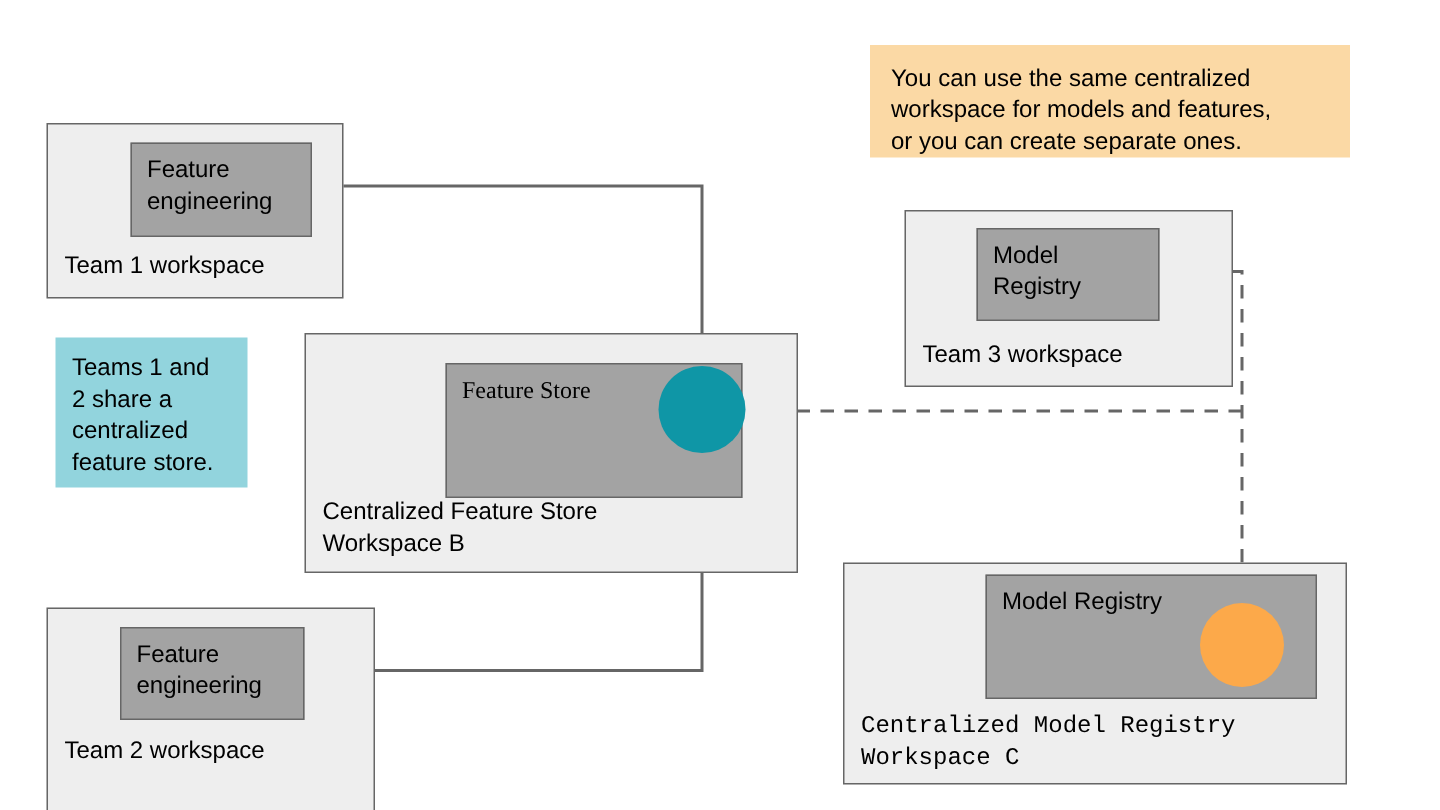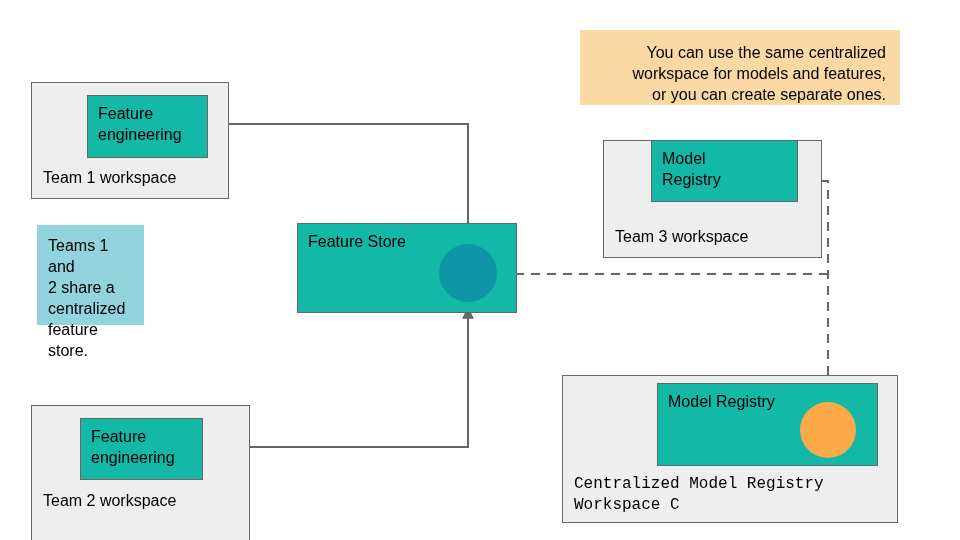--- a/index.html
+++ b/index.html
@@ -33,21 +33,21 @@
   .workspace {
     position: absolute;
     box-sizing: border-box;
     background: #eeeeee;
     border: 1px solid #666666;
     z-index: 2;
   }
   .inner-box {
     position: absolute;
     box-sizing: border-box;
-    background: #14b8a6;
+    background: #a3a3a3;
     border: 1px solid #666666;
     z-index: 3;
   }
   .inner-label {
     position: absolute;
     left: 10px;
     top: 7px;
     font-size: 16px;
     line-height: 21px;
     color: #000000;
@@ -70,21 +70,20 @@
     white-space: pre-line;
     z-index: 4;
   }
   .note-teal {
     background: #92d4dd;
     padding: 10px 11px;
   }
   .note-orange {
     background: #fbd9a5;
     padding: 12px 14px;
-    text-align: right;
   }
   
   .circle {
     position: absolute;
     border-radius: 50%;
     z-index: 5;
   }
 </style>
 </head>
 <body>
@@ -111,46 +110,50 @@
   </svg>
 
   <div class="workspace" style="left:31px; top:82px; width:198px; height:117px;">
     <div class="ws-label" style="left:11px; top:84px;">Team 1 workspace</div>
   </div>
   <div class="inner-box" style="left:87px; top:95px; width:121px; height:63px;">
     <div class="inner-label">Feature
 engineering</div>
   </div>
 
-  <div class="note note-teal" style="left:37px; top:225px; width:107px; height:100px;">Teams 1 and
+  <div class="note note-teal" style="left:37px; top:225px; width:128px; height:100px;">Teams 1 and
 2 share a
 centralized
 feature store.</div>
 
   <div class="workspace" style="left:31px; top:405px; width:219px; height:149px;">
     <div class="ws-label" style="left:11px; top:84px;">Team 2 workspace</div>
   </div>
   <div class="inner-box" style="left:80px; top:418px; width:123px; height:62px;">
     <div class="inner-label">Feature
 engineering</div>
   </div>
 
-  <div class="inner-box" style="left:297px; top:223px; width:220px; height:90px;">
+  <div class="workspace" style="left:203px; top:222px; width:329px; height:160px;">
+    <div class="ws-label" style="left:11px; top:108px;">Centralized Feature Store
+Workspace B</div>
+  </div>
+  <div class="inner-box" style="left:297px; top:242px; width:198px; height:90px;font-family:Liberation Serif, serif;">
     <div class="inner-label">Feature Store</div>
   </div>
   <div class="circle" style="left:439px; top:244px; width:58px; height:58px; background:#0f96a6;"></div>
 
   <div class="note note-orange" style="left:580px; top:30px; width:320px; height:75px;">You can use the same centralized
 workspace for models and features,
 or you can create separate ones.</div>
 
   <div class="workspace" style="left:581px; top:140px; width:219px; height:118px;margin-left:22px;">
     <div class="ws-label" style="left:11px; top:85px;">Team 3 workspace</div>
   </div>
-  <div class="inner-box" style="left:651px; top:140px; width:147px; height:62px;text-decoration:underline;">
+  <div class="inner-box" style="left:651px; top:152px; width:122px; height:62px;text-decoration:underline;">
     <div class="inner-label">Model
 Registry</div>
   </div>
 
   <div class="workspace" style="left:562px; top:375px; width:336px; height:148px;font-family:Liberation Mono, monospace;">
     <div class="ws-label" style="left:11px; top:98px;">Centralized Model Registry
 Workspace C</div>
   </div>
   <div class="inner-box" style="left:657px; top:383px; width:221px; height:83px;">
     <div class="inner-label">Model Registry</div>

